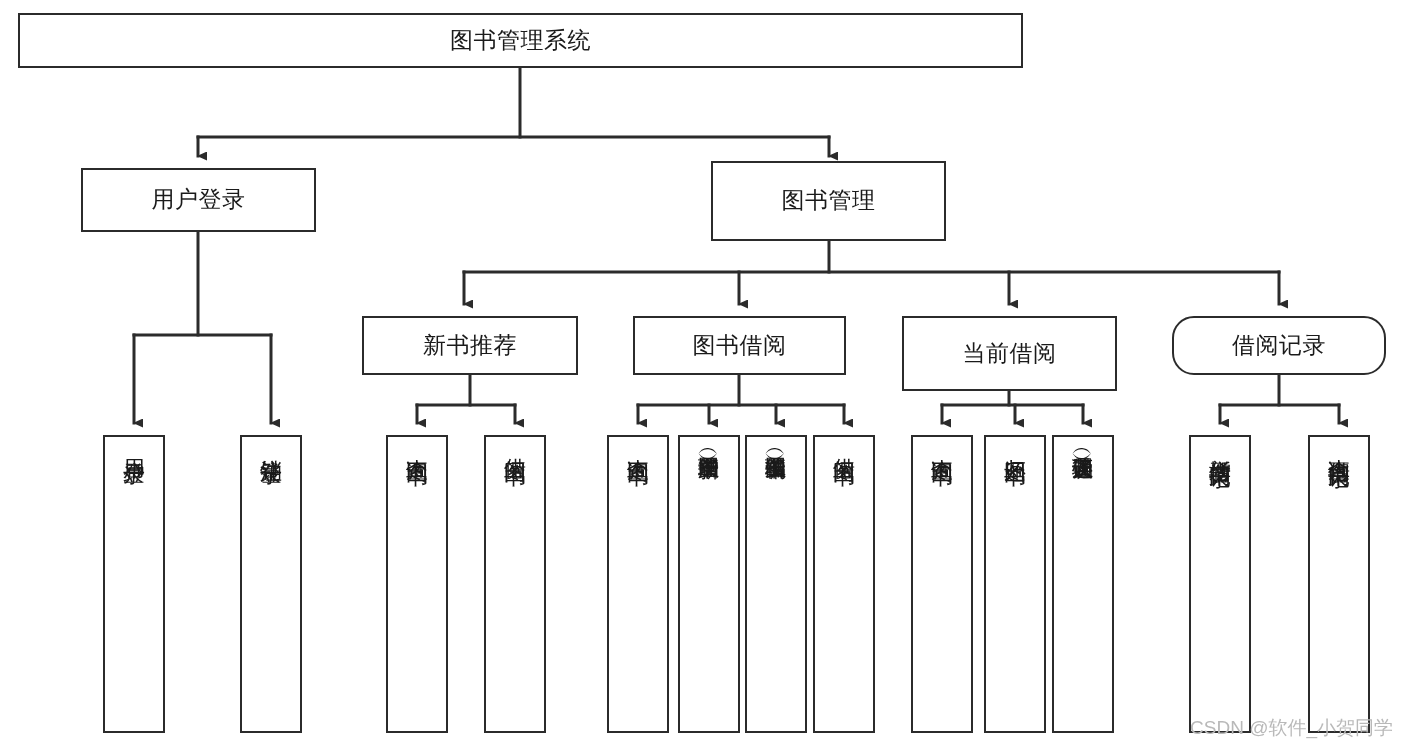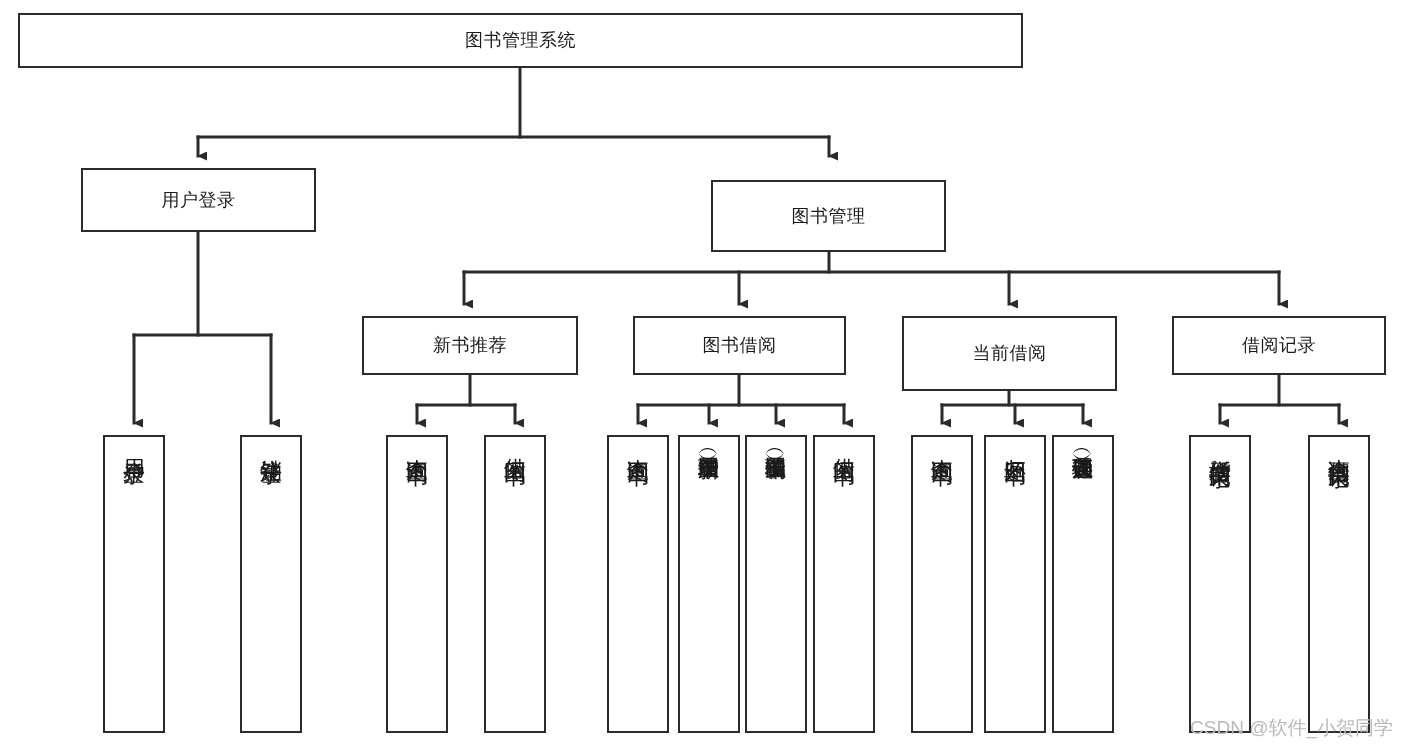--- a/index.html
+++ b/index.html
@@ -36,21 +36,21 @@
     justify-content: center;
     color: #1a1a1a;
   }
   .node-label {
     display: block;
     text-align: center;
     line-height: 1.12;
     white-space: nowrap;
   }
   .node.h .node-label {
-    font-size: 18px;
+    font-size: 23px;
     letter-spacing: 0.5px;
   }
   .node.v {
     align-items: flex-start;
     padding-top: 4px;
   }
   .node.v .node-label {
     writing-mode: vertical-rl;
     text-orientation: upright;
     font-size: 22px;
@@ -130,34 +130,34 @@
     </g>
   </svg>
 
   <div class="node h" id="node-root" style="left: 18px; top: 13px; width: 1005px; height: 55px;">
     <span class="node-label">图书管理系统</span>
   </div>
 
   <div class="node h" id="node-l2-0" style="left: 81px; top: 168px; width: 235px; height: 64px;">
     <span class="node-label">用户登录</span>
   </div>
-  <div class="node h" id="node-l2-1" style="left: 711px; top: 180px; width: 235px; height: 72px; align-items: center;">
+  <div class="node h" id="node-l2-1" style="left: 711px; top: 161px; width: 235px; height: 80px; align-items: center;">
     <span class="node-label">图书管理</span>
   </div>
 
   <div class="node h" id="node-l3-1" style="left: 633px; top: 316px; width: 213px; height: 59px;">
     <span class="node-label">图书借阅</span>
   </div>
   <div class="node h" id="node-l3-0" style="left: 362px; top: 316px; width: 216px; height: 59px;">
     <span class="node-label">新书推荐</span>
   </div>
   <div class="node h" id="node-l3-2" style="left: 902px; top: 316px; width: 215px; height: 75px;">
     <span class="node-label">当前借阅</span>
   </div>
-  <div class="node h" id="node-l3-3" style="left: 1172px; top: 316px; width: 214px; height: 59px;">
+  <div class="node h" id="node-l3-3" style="left: 1172px; top: 316px; width: 214px; height: 59px; border-radius: 22px;">
     <span class="node-label">借阅记录</span>
   </div>
 
   <div class="node v" id="node-leaf-0" style="left: 103px; top: 435px; width: 62px; height: 298px;">
     <span class="node-label">用户登录</span>
   </div>
   <div class="node v" id="node-leaf-1" style="left: 240px; top: 435px; width: 62px; height: 298px;">
     <span class="node-label">注销登录</span>
   </div>
   <div class="node v" id="node-leaf-2" style="left: 386px; top: 435px; width: 62px; height: 298px;">

